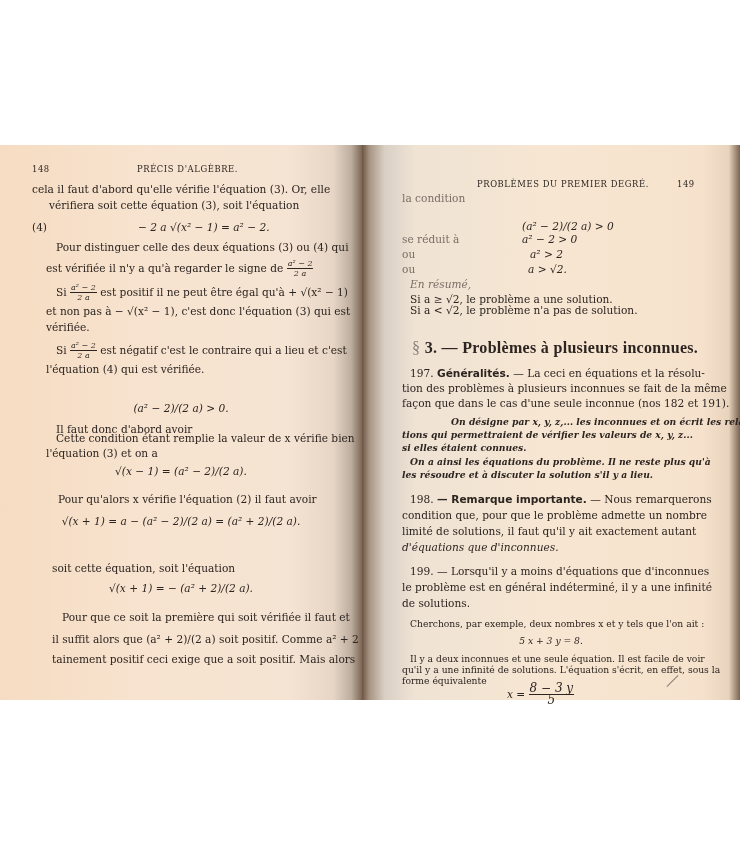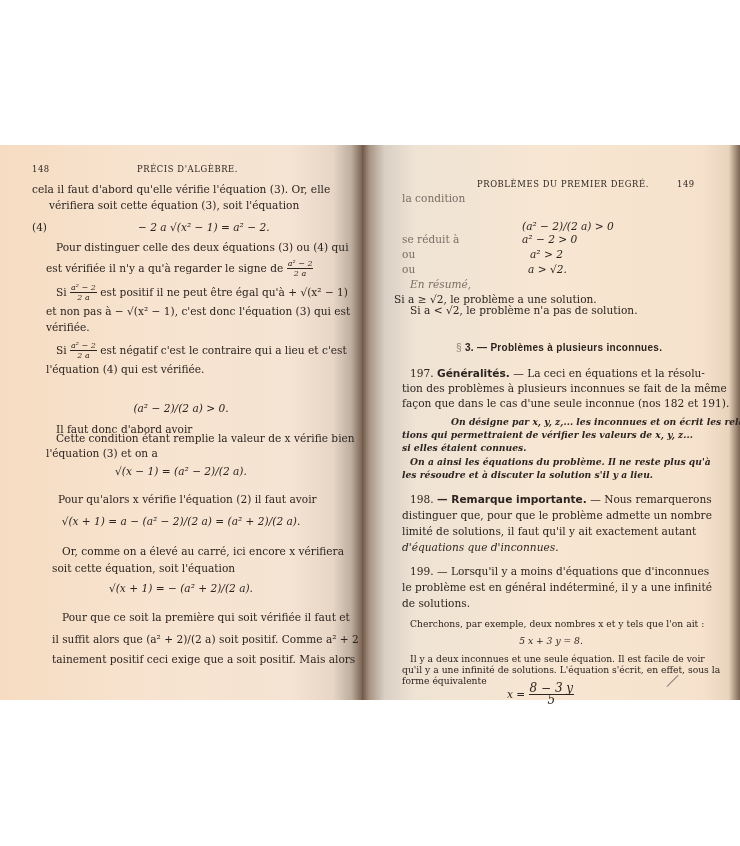--- a/index.html
+++ b/index.html
@@ -14,21 +14,21 @@
   .line { position:absolute; white-space:nowrap; font-size:10.6px; line-height:13px; }
   .small { font-size:9.2px; }
   .it { font-style:italic; }
   .b { font-weight:bold; }
   .hdr { font-size:8.4px; letter-spacing:0.6px; }
   .faded { color:#7a6e66; }
   .center { text-align:center; }
   .frac { display:inline-block; vertical-align:middle; text-align:center; font-size:8px; line-height:9px; font-style:italic; }
   .frac .num { display:block; border-bottom:1px solid #2c2420; padding:0 1px; }
   .frac .den { display:block; }
-  .section { font-family:Liberation Sans, sans-serif; font-weight:bold; font-size:10px; letter-spacing:0.3px;margin-left:44px; }
+  .section { font-family:Liberation Serif, serif; font-weight:bold; font-size:16px; letter-spacing:0.3px; }
   .mark { position:absolute; width:1px; height:16px; background:#8a7f78; transform:rotate(45deg); }
 </style>
 </head>
 <body>
 
 <div class="spread">
 
   <div class="page page-left">
     <div class="line hdr" style="left:32px;top:18px;">148</div>
     <div class="line hdr" style="left:137px;top:18px;">PRÉCIS D'ALGÈBRE.</div>
@@ -61,21 +61,20 @@
     <div class="line" style="left:56px;top:233px;margin-top:45px;">Il faut donc d'abord avoir</div>
     <div class="line it center" style="left:0;width:362px;top:257px;">(a² − 2)/(2 a) &gt; 0.</div>
 
     <div class="line" style="left:56px;top:287px;">Cette condition étant remplie la valeur de x vérifie bien</div>
     <div class="line" style="left:46px;top:302px;">l'équation (3) et on a</div>
     <div class="line it center" style="left:0;width:362px;top:320px;">√(x − 1) = (a² − 2)/(2 a).</div>
 
     <div class="line" style="left:58px;top:348px;">Pour qu'alors x vérifie l'équation (2) il faut avoir</div>
     <div class="line it center" style="left:0;width:362px;top:370px;">√(x + 1) = a − (a² − 2)/(2 a) = (a² + 2)/(2 a).</div>
 
-    <div class="line" style="left:62px;top:400px;">Or, comme on a élevé au carré, ici encore x vérifiera</div>
     <div class="line" style="left:52px;top:417px;">soit cette équation, soit l'équation</div>
     <div class="line it center" style="left:0;width:362px;top:437px;">√(x + 1) = − (a² + 2)/(2 a).</div>
 
     <div class="line" style="left:62px;top:466px;">Pour que ce soit la première qui soit vérifiée il faut et</div>
     <div class="line" style="left:52px;top:488px;">il suffit alors que (a² + 2)/(2 a) soit positif. Comme a² + 2 est cer-</div>
     <div class="line" style="left:52px;top:508px;">tainement positif ceci exige que a soit positif. Mais alors</div>
   </div>
 
   <div class="page page-right">
     <div class="line hdr" style="left:115px;top:33px;">PROBLÈMES DU PREMIER DEGRÉ.</div>
@@ -84,21 +83,21 @@
     <div class="line faded" style="left:40px;top:47px;">la condition</div>
     <div class="line it" style="left:160px;top:67px;margin-top:8px;">(a² − 2)/(2 a) &gt; 0</div>
     <div class="line faded" style="left:40px;top:88px;">se réduit à</div>
     <div class="line it" style="left:160px;top:88px;">a² − 2 &gt; 0</div>
     <div class="line faded" style="left:40px;top:103px;">ou</div>
     <div class="line it" style="left:168px;top:103px;">a² &gt; 2</div>
     <div class="line faded" style="left:40px;top:118px;">ou</div>
     <div class="line it" style="left:166px;top:118px;">a &gt; √2.</div>
 
     <div class="line it faded" style="left:48px;top:133px;">En résumé,</div>
-    <div class="line" style="left:32px;top:148px;">Si a ≥ √2, le problème a une solution.</div>
+    <div class="line" style="left:48px;top:148px;">Si a ≥ √2, le problème a une solution.</div>
     <div class="line" style="left:48px;top:159px;">Si a &lt; √2, le problème n'a pas de solution.</div>
 
     <div class="line section" style="left:50px;top:196px;">
       <span style="font-weight:normal;color:#8a7f78;">§</span>
       <span>3.</span>
       <span>— Problèmes à plusieurs inconnues.</span>
     </div>
 
     <div class="line" style="left:48px;top:222px;">
       <span>197.</span>
@@ -112,21 +111,21 @@
     <div class="line small it b" style="left:40px;top:283px;">tions qui permettraient de vérifier les valeurs de x, y, z...</div>
     <div class="line small it b" style="left:40px;top:296px;">si elles étaient connues.</div>
     <div class="line small it b" style="left:48px;top:310px;">On a ainsi les équations du problème. Il ne reste plus qu'à</div>
     <div class="line small it b" style="left:40px;top:323px;">les résoudre et à discuter la solution s'il y a lieu.</div>
 
     <div class="line" style="left:48px;top:348px;">
       <span>198.</span>
       <span class="b" style="font-family:'DejaVu Sans',sans-serif;">— Remarque importante.</span>
       <span>— Nous remarquerons</span>
     </div>
-    <div class="line" style="left:40px;top:364px;">distinguer que, pour que le problème admette un nombre</div>
+    <div class="line" style="left:40px;top:364px;">condition que, pour que le problème admette un nombre</div>
     <div class="line" style="left:40px;top:380px;">limité de solutions, il faut qu'il y ait exactement autant</div>
     <div class="line it" style="left:40px;top:396px;">d'équations que d'inconnues.</div>
 
     <div class="line" style="left:48px;top:420px;">
       <span>199.</span>
       <span>— Lorsqu'il y a moins d'équations que d'inconnues</span>
     </div>
     <div class="line" style="left:40px;top:436px;">le problème est en général indéterminé, il y a une infinité</div>
     <div class="line" style="left:40px;top:452px;">de solutions.</div>
 

